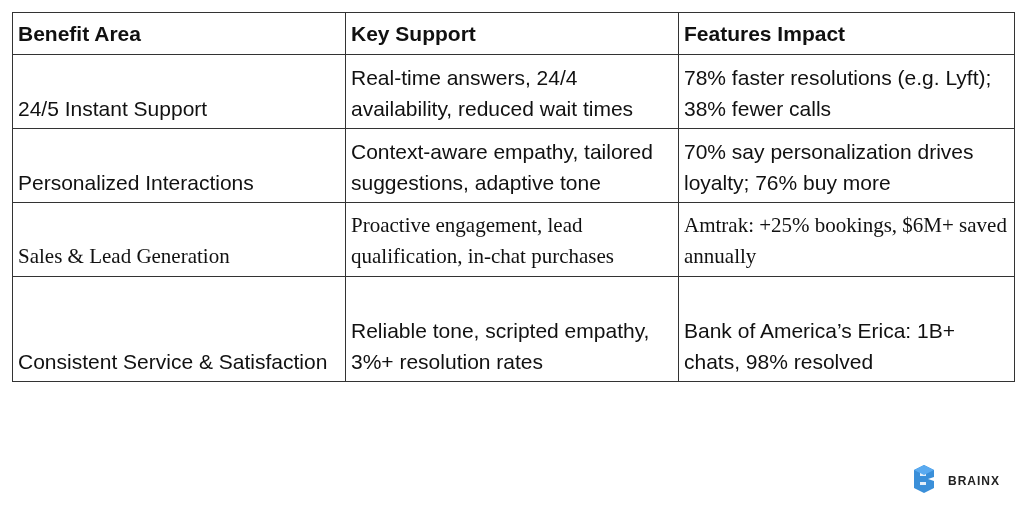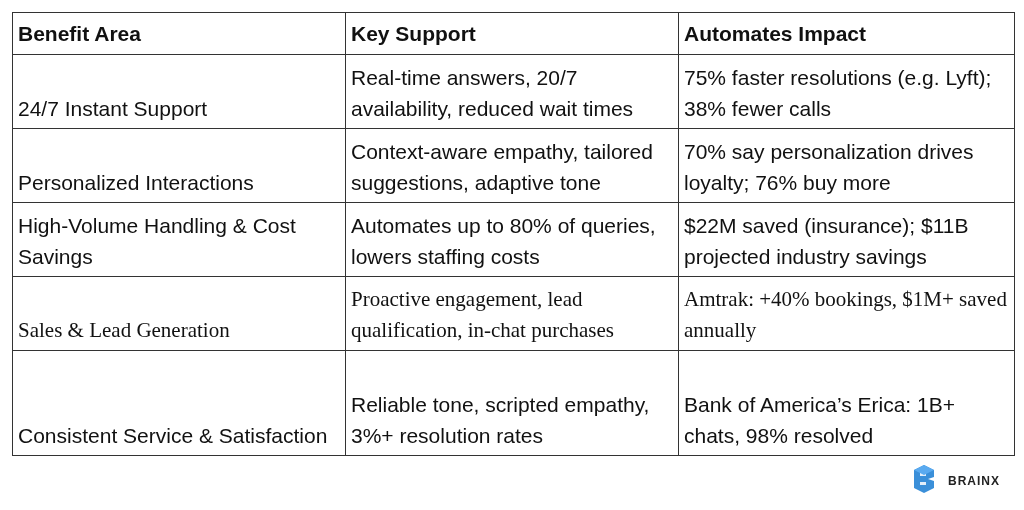--- a/index.html
+++ b/index.html
@@ -19,43 +19,38 @@
 <table class="benefits">
   <colgroup>
       <col class="c1">
       <col class="c2">
       <col class="c3">
     </colgroup>
   <thead>
     <tr>
       <th>Benefit Area</th>
       <th>Key Support</th>
-      <th>Automates Impact</th>
+      <th>Features Impact</th>
     </tr>
   </thead>
   <tbody>
     <tr class="r1">
-      <td>24/7 Instant Support</td>
-      <td>Real-time answers, 20/7 availability, reduced wait times</td>
-      <td>75% faster resolutions (e.g. Lyft); 38% fewer calls</td>
+      <td>24/5 Instant Support</td>
+      <td>Real-time answers, 24/4 availability, reduced wait times</td>
+      <td>78% faster resolutions (e.g. Lyft); 38% fewer calls</td>
     </tr>
     <tr class="r2">
       <td>Personalized Interactions</td>
       <td>Context-aware empathy, tailored suggestions, adaptive tone</td>
       <td>70% say personalization drives loyalty; 76% buy more</td>
     </tr>
-    <tr class="r3">
-      <td>High-Volume Handling &amp; Cost Savings</td>
-      <td>Automates up to 80% of queries, lowers staffing costs</td>
-      <td>$22M saved (insurance); $11B projected industry savings</td>
-    </tr>
     <tr class="r4">
       <td>Sales &amp; Lead Generation</td>
       <td>Proactive engagement, lead qualification, in-chat purchases</td>
-      <td>Amtrak: +40% bookings, $1M+ saved annually</td>
+      <td>Amtrak: +25% bookings, $6M+ saved annually</td>
     </tr>
     <tr class="r5">
       <td>Consistent Service &amp; Satisfaction</td>
       <td>Reliable tone, scripted empathy, 3%+ resolution rates</td>
       <td>Bank of America’s Erica: 1B+ chats, 98% resolved</td>
     </tr>
   </tbody>
 </table>
 
 <div class="logo">

